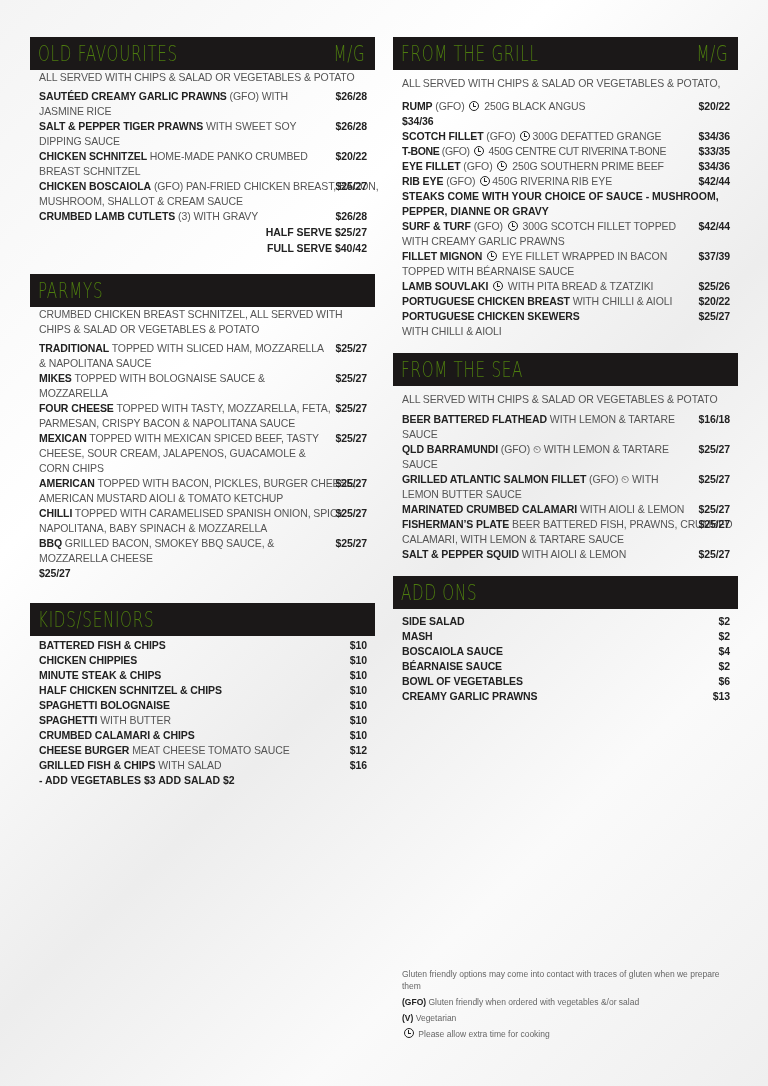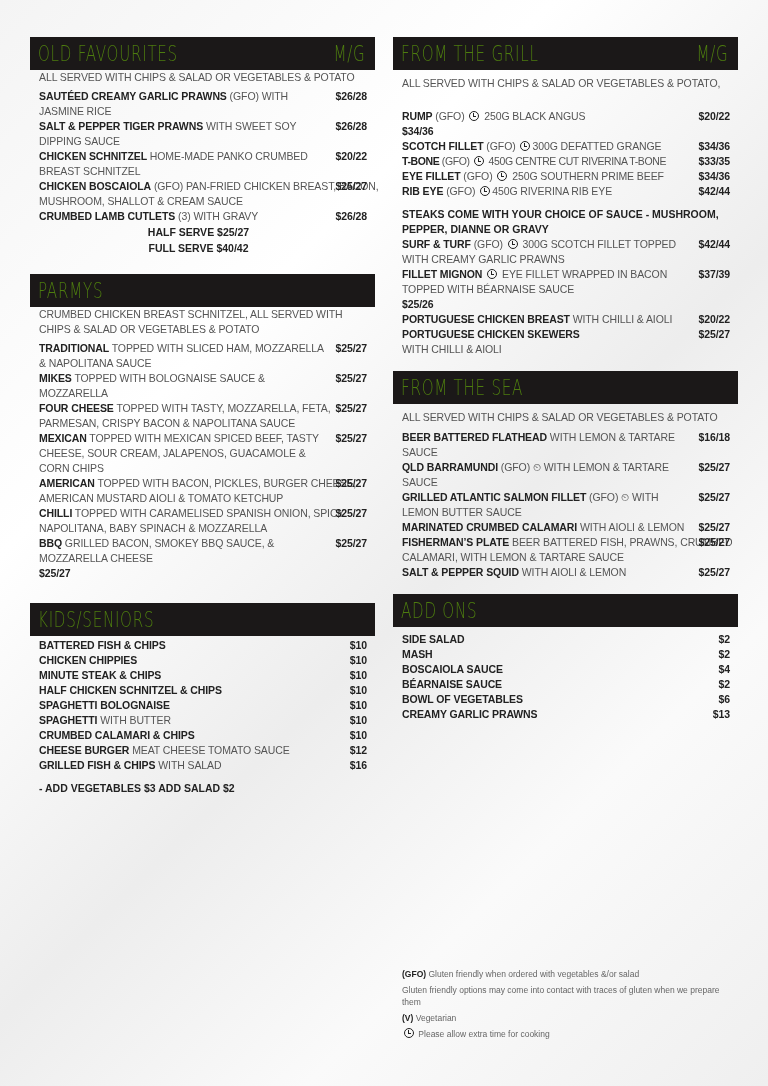--- a/index.html
+++ b/index.html
@@ -40,22 +40,22 @@
   .item .name { font-weight: bold; color: #222; }
   .item .price { font-weight: bold; color: #222; white-space: nowrap; }
   .clock {
     display: inline-block; width: 10px; height: 10px; border: 1.6px solid #222;
     border-radius: 50%; position: relative; vertical-align: -1px; margin: 0 2px;
   }
   .clock::after {
     content: ""; position: absolute; left: 3px; top: 1px; width: 2px; height: 3px;
     border-left: 1.4px solid #222; border-bottom: 1.4px solid #222;
   }
-  .serve { text-align: center; font-weight: bold; font-size: 10.5px; line-height: 16px; padding-right: 8px; }
-  .note { font-weight: bold; font-size: 10.5px; line-height: 15px; padding: 0 8px 0 9px; margin-top: 8px; }
+  .serve { text-align: right; font-weight: bold; font-size: 10.5px; line-height: 16px; padding-right: 8px; }
+  .note { font-weight: bold; font-size: 10.5px; line-height: 15px; padding: 0 8px 0 9px; }
   .footer { position: absolute; left: 402px; top: 968px; width: 330px; font-size: 8.5px; color: #666; line-height: 12px; }
   .footer p { margin-bottom: 4px; }
   .footer b { color: #222; }
 </style>
 </head>
 <body>
 
 <div class="col left">
 
   <div class="hdr">
@@ -170,21 +170,21 @@
 </div>
 
 <div class="col right">
 
   <div class="hdr">
     <span>FROM THE GRILL</span>
     <span class="mg">M/G</span>
   </div>
   <div class="intro" style="padding-bottom:0;padding-top:6px">ALL SERVED WITH CHIPS &amp; SALAD OR VEGETABLES  &amp;  POTATO,</div>
 
-  <div class="item" style="margin-top:18px">
+  <div class="item" style="margin-top:8px">
       <div class="txt"><span class="name">RUMP</span><span>  (GFO) </span><span class="clock"></span><span> 250G BLACK ANGUS</span></div>
       <span class="price">$20/22</span>
     </div>
   <div class="item">
       <span class="price">$34/36</span>
     </div>
   <div class="item">
       <div class="txt"><span class="name">SCOTCH FILLET</span><span>  (GFO) </span><span class="clock"></span><span>300G DEFATTED GRANGE</span></div>
       <span class="price">$34/36</span>
     </div>
@@ -204,20 +204,21 @@
 
   <div class="item">
       <div class="txt"><span class="name">SURF &amp; TURF</span><span>  (GFO) </span><span class="clock"></span><span> 300G SCOTCH FILLET TOPPED WITH CREAMY GARLIC PRAWNS</span></div>
       <span class="price">$42/44</span>
     </div>
   <div class="item">
       <div class="txt"><span class="name">FILLET MIGNON</span><span> </span><span class="clock"></span><span> EYE FILLET WRAPPED IN BACON TOPPED WITH BÉARNAISE SAUCE</span></div>
       <span class="price">$37/39</span>
     </div>
   <div class="item">
+      <div class="txt"><span class="name">LAMB SOUVLAKI</span><span> </span><span class="clock"></span><span> WITH PITA BREAD &amp; TZATZIKI</span></div>
       <span class="price">$25/26</span>
     </div>
   <div class="item">
       <div class="txt"><span class="name">PORTUGUESE CHICKEN BREAST</span><span> WITH CHILLI &amp; AIOLI</span></div>
       <span class="price">$20/22</span>
     </div>
   <div class="item">
       <div class="txt"><span class="name">PORTUGUESE CHICKEN SKEWERS</span><br><span> WITH CHILLI &amp; AIOLI</span></div>
       <span class="price">$25/27</span>
     </div>
@@ -276,17 +277,17 @@
       <div class="txt"><span class="name">BOWL OF VEGETABLES</span></div>
       <span class="price">$6</span>
     </div>
   <div class="item">
       <div class="txt"><span class="name">CREAMY GARLIC PRAWNS</span></div>
       <span class="price">$13</span>
     </div>
 </div>
 
 <div class="footer">
+  <p>Gluten friendly options may come into contact with traces of gluten when we prepare them</p>
   <p><b>(GFO)</b><span> Gluten friendly when ordered with vegetables &amp;/or salad</span></p>
-  <p>Gluten friendly options may come into contact with traces of gluten when we prepare them</p>
   <p><b>(V)</b><span> Vegetarian</span></p>
   <p><span class="clock"></span><span> Please allow extra time for cooking</span></p>
 </div>
 
 </body></html>

